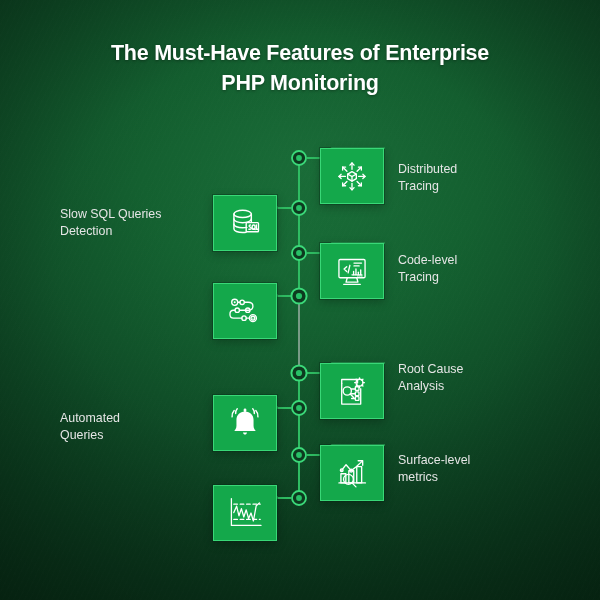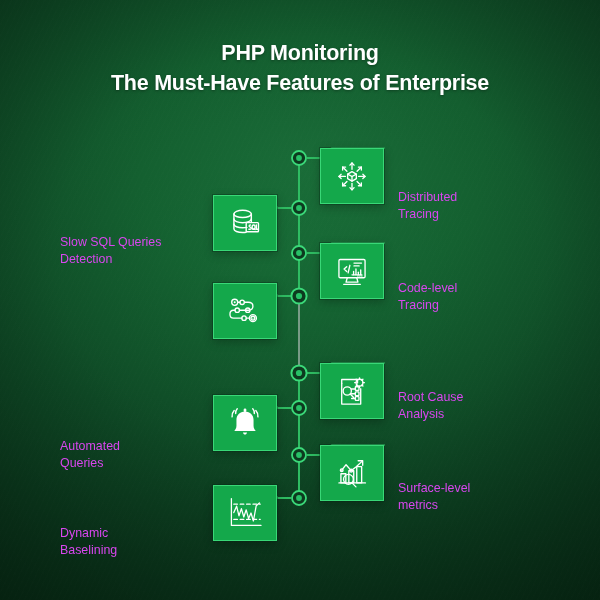--- a/index.html
+++ b/index.html
@@ -80,42 +80,41 @@
     align-items: center;
     justify-content: center;
     box-shadow: 0 0 0 1px rgba(6,40,20,0.35), 0 3px 9px rgba(0,0,0,0.26);
     z-index: 5;
   }
   .card svg { display: block; }
 
   
   .label {
     position: absolute;
-    color: #d946ef;
+    color: #e5e5e5;
     font-size: 12.4px;
     line-height: 16.5px;
     z-index: 5;
     white-space: pre-line;
-    margin-top: 28px;
   }
   .label.left  { text-align: left; }
   .label.right { text-align: left; }
 </style>
 </head>
 <body>
 
 <div id="canvas">
 
   <div id="bg-base"></div>
   <div id="bg-vignette"></div>
   <div id="bg-noise"></div>
 
   <div id="title-block">
+    <div class="title-line">The Must-Have Features of Enterprise</div>
     <div class="title-line">PHP Monitoring</div>
-    <div class="title-line">The Must-Have Features of Enterprise</div>
   </div>
 
   <div id="diagram">
 
     <svg id="connector-svg" viewBox="0 0 600 600">
 
       <line x1="299" y1="158" x2="299" y2="296" stroke="#2fbc62" stroke-width="2"></line>
 
       <line x1="299" y1="296" x2="299" y2="373" stroke="#8fa99a" stroke-width="2" opacity="0.82"></line>
 
@@ -315,17 +314,15 @@
 Queries</div>
 
     <div class="card" style="left:213px; top:485px;">
       <svg width="40" height="38" viewBox="0 0 50 46" fill="none" stroke="#ffffff" stroke-width="1.6" stroke-linecap="round" stroke-linejoin="round">
         <path d="M8 5 L8 38.5 L45 38.5"></path>
         <path d="M11 12 L44 12" stroke-dasharray="4.5 3.5"></path>
         <path d="M11 31 L44 31" stroke-dasharray="4.5 3.5"></path>
         <path d="M11 22.5 L14.5 14.5 L17.5 26.5 L20.5 17.5 L23.5 28 L26.5 19 L29.5 30 L32.5 23 L35.5 33 L39 14 L43 10.5"></path>
       </svg>
     </div>
-    <div class="label left" style="left:60px; top:497px; width:140px;">Dynamic
-Baselining</div>
 
   </div>
 </div>
 
 </body></html>

